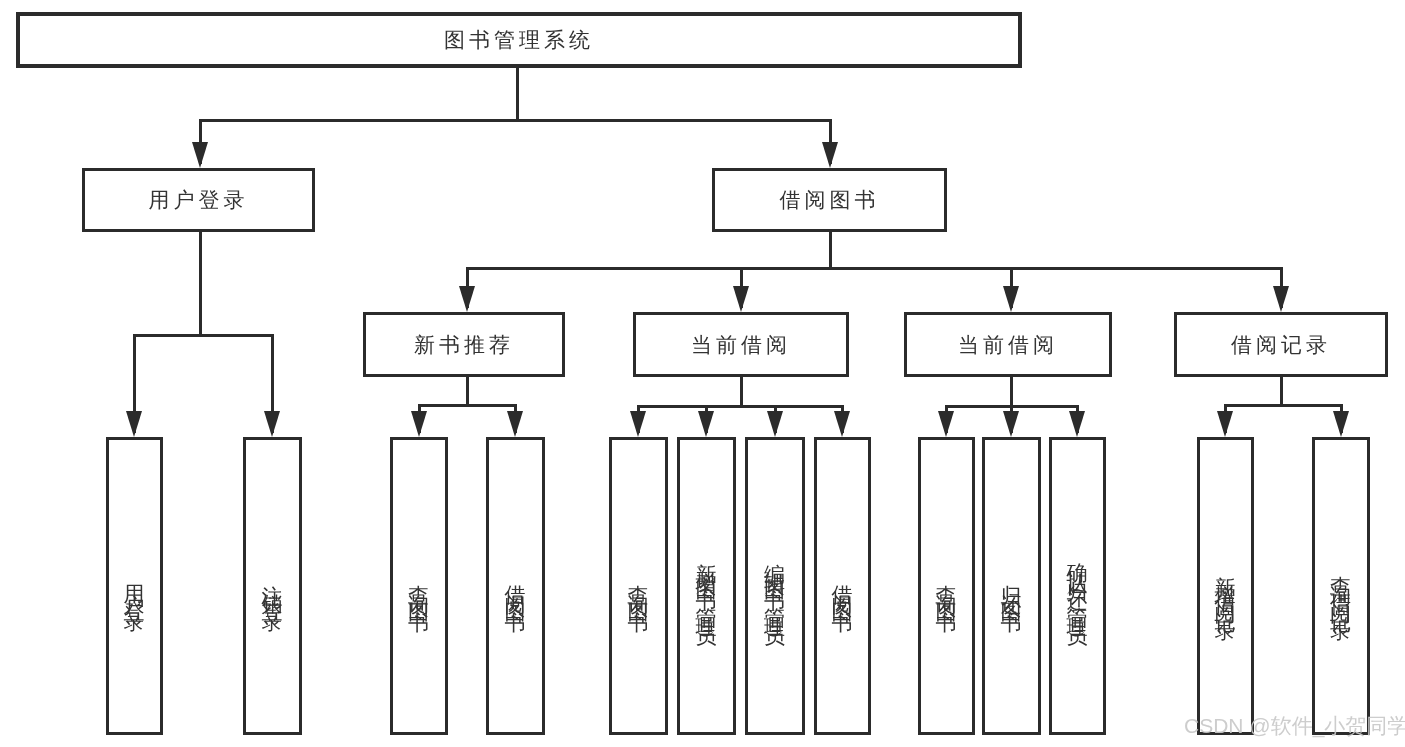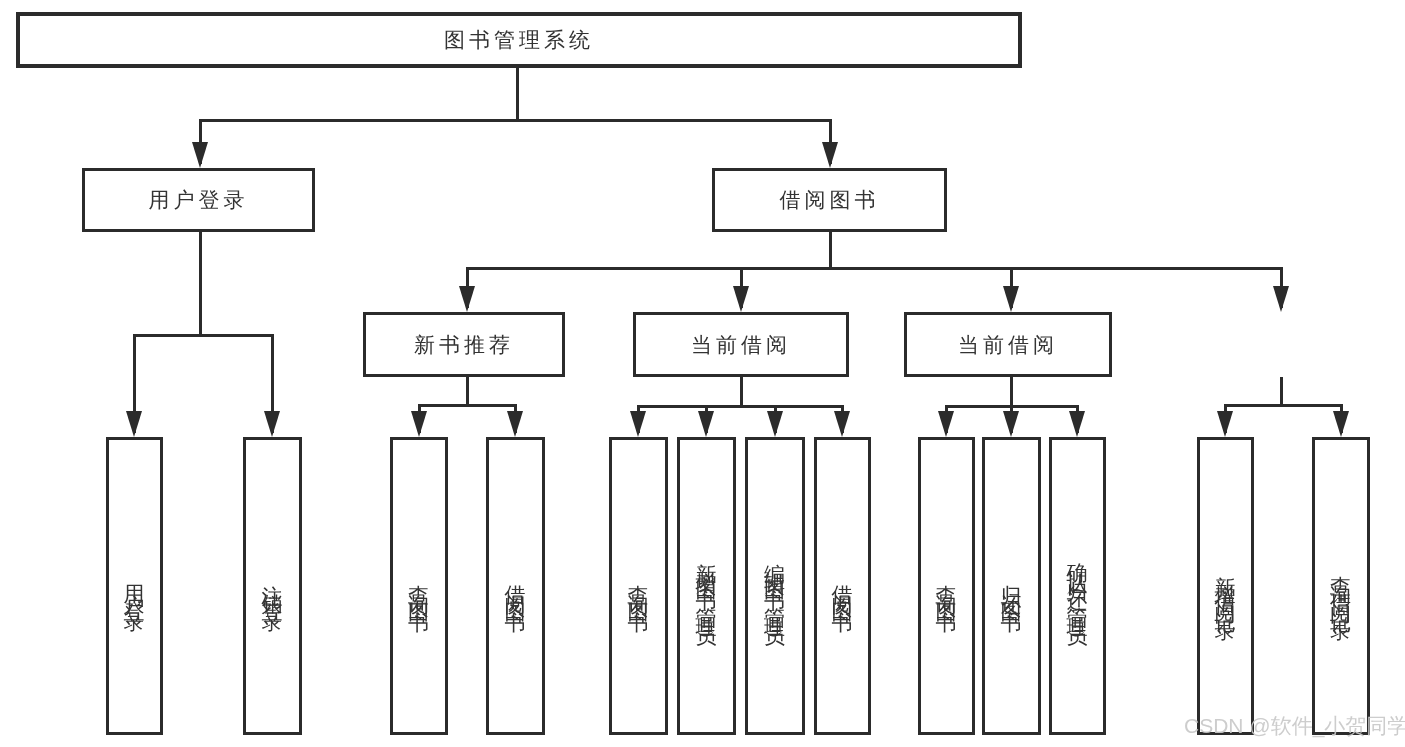--- a/index.html
+++ b/index.html
@@ -89,20 +89,23 @@
 
   <div class="node lv3" style="left:363px;width:202px">
     <span class="lbl">新书推荐</span>
   </div>
   <div class="node lv3" style="left:633px;width:216px">
     <span class="lbl">当前借阅</span>
   </div>
   <div class="node lv3" style="left:904px;width:208px">
     <span class="lbl">当前借阅</span>
   </div>
+  <div class="node lv3" style="left:1174px;width:214px">
+    <span class="lbl">借阅记录</span>
+  </div>
 
   <div class="vl" style="left:465.5px;top:377px;height:28px"></div>
   <div class="hl" style="left:417.5px;top:403.5px;width:99px"></div>
   <div class="vl" style="left:417.5px;top:405px;height:28px"></div>
   <div class="ah" style="left:411px;top:411px"></div>
   <div class="vl" style="left:513.5px;top:405px;height:28px"></div>
   <div class="ah" style="left:507px;top:411px"></div>
 
   <div class="vl" style="left:739.5px;top:377px;height:29px"></div>
   <div class="hl" style="left:636.5px;top:404.5px;width:207px"></div>

